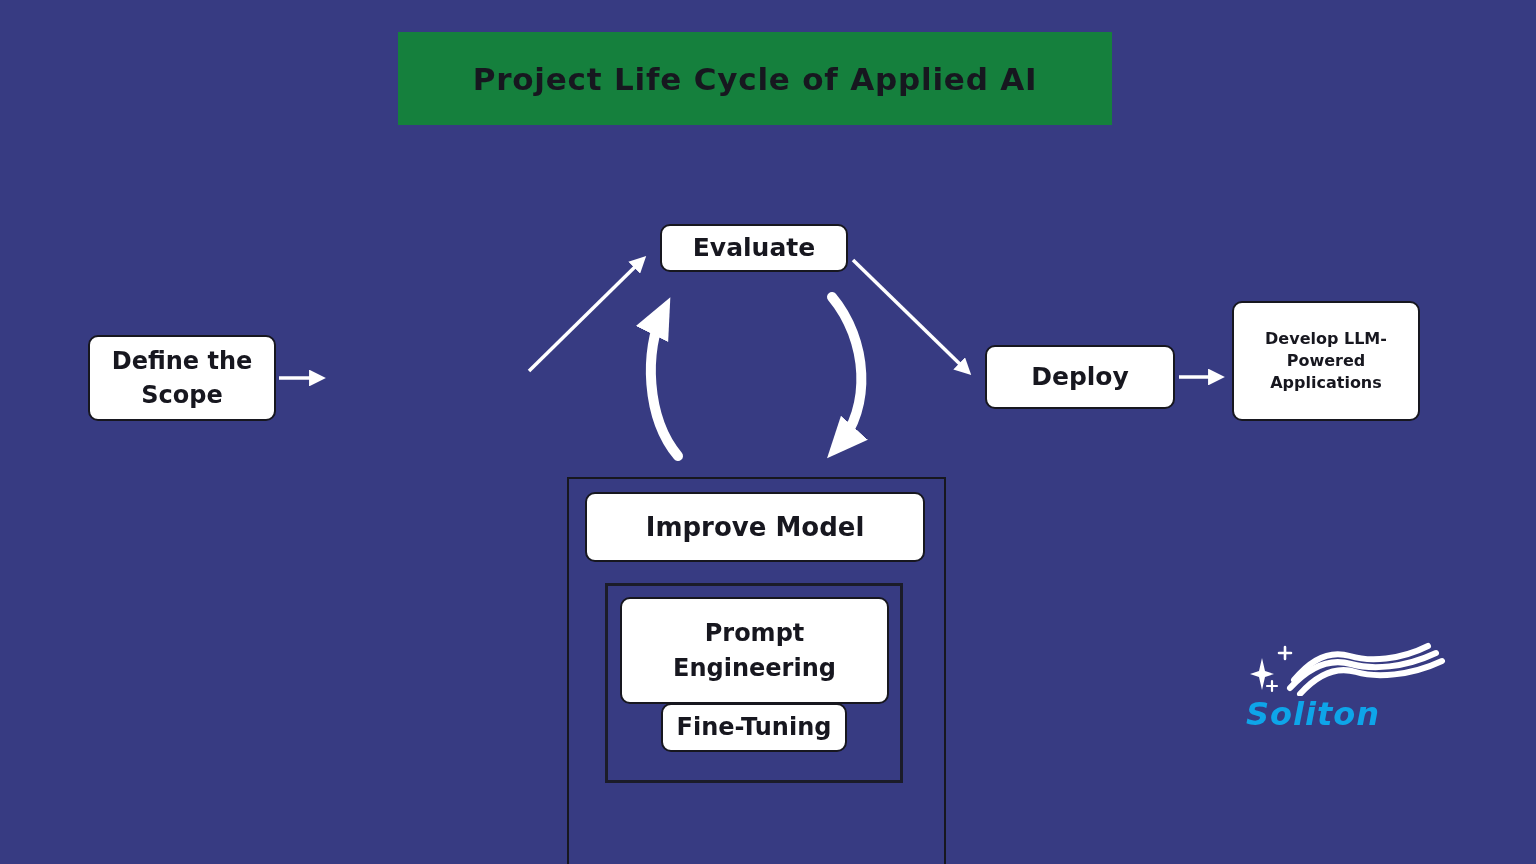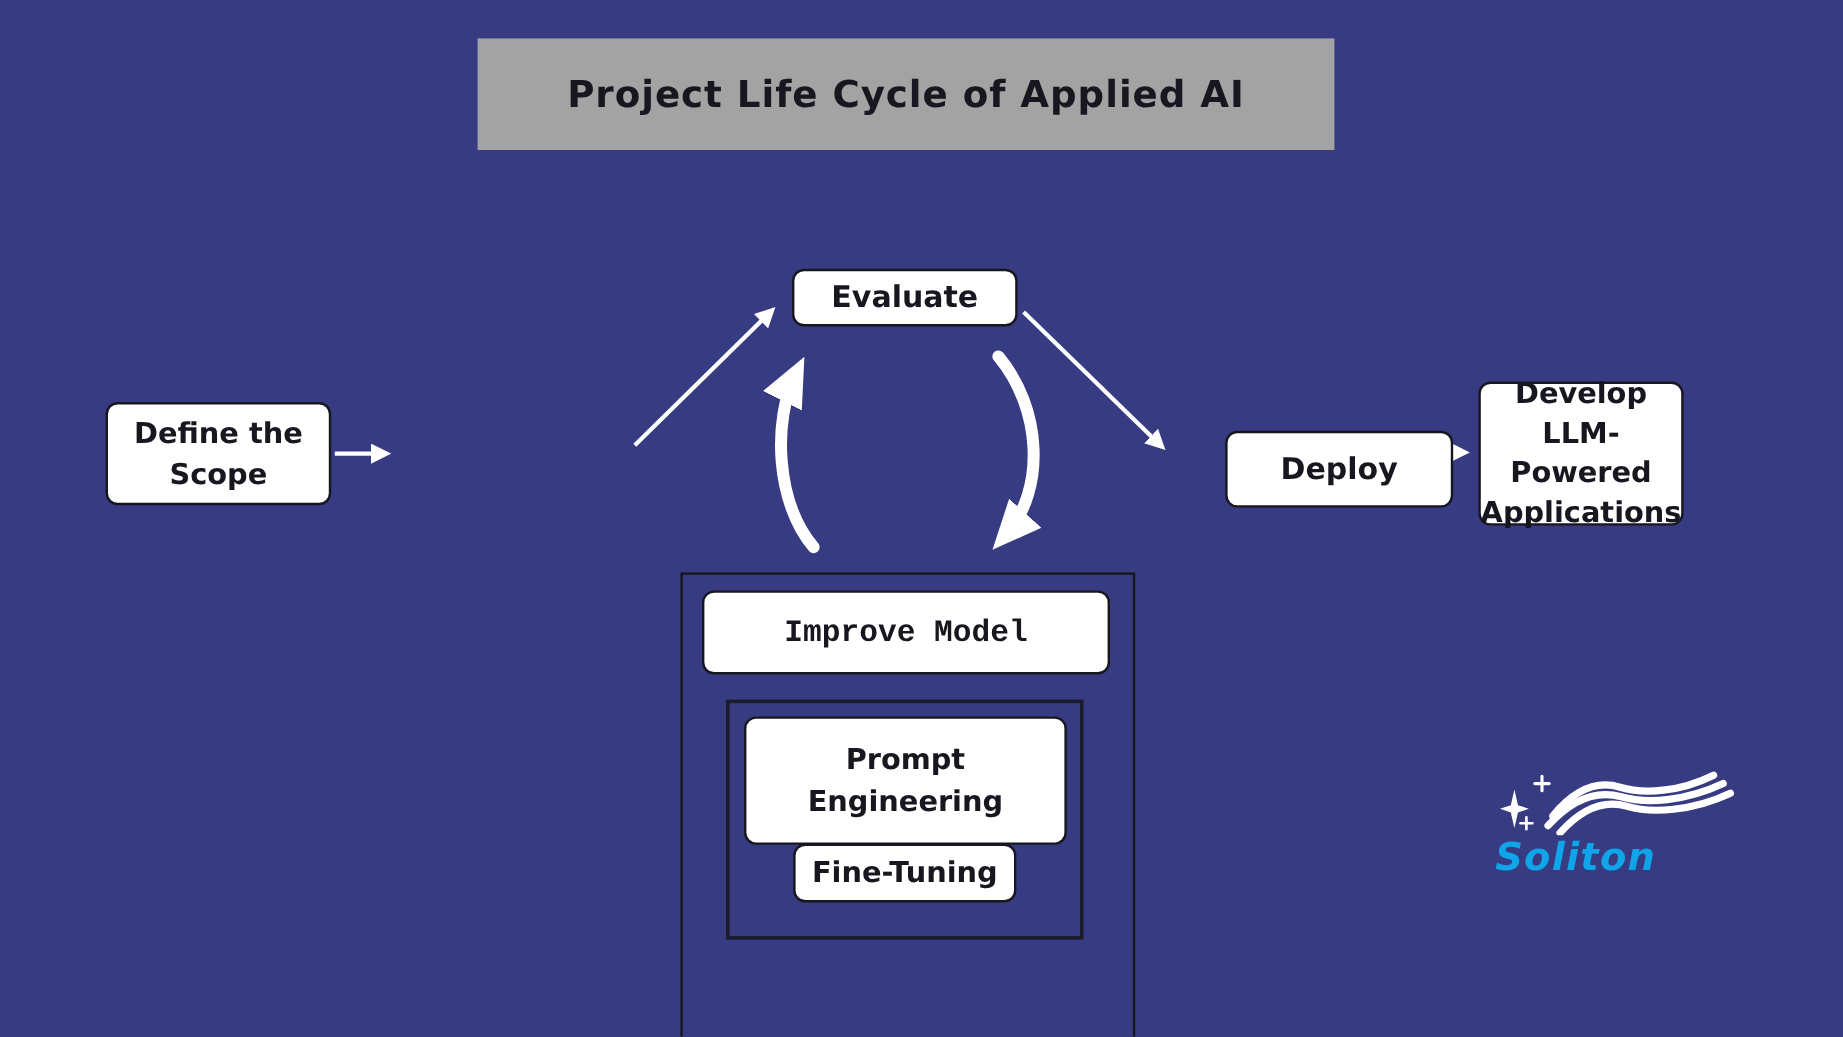--- a/index.html
+++ b/index.html
@@ -2,35 +2,35 @@
 <html><head>
 <meta charset="utf-8">
 <style>
   html,body{margin:0;padding:0;background:#373B82;}
   .canvas{
     position:relative;width:1536px;height:864px;background:#373B82;
     overflow:hidden;font-family:"DejaVu Sans","Liberation Sans",sans-serif;
   }
   .arrow-layer{position:absolute;left:0;top:0;width:1536px;height:864px;pointer-events:none;}
   .title-box{
-    position:absolute;left:398px;top:32px;width:714px;height:93px;background:#a3a3a3;
+    position:absolute;left:398px;top:32px;width:714px;height:93px;background:#15803d;
     display:flex;align-items:center;justify-content:center;
   }
   .title-box span{font-size:31px;font-weight:bold;letter-spacing:.8px;color:#17171F;}
   .node{
     position:absolute;background:#FFFFFF;border:2.5px solid #17171F;border-radius:10px;
     box-sizing:border-box;display:flex;align-items:center;justify-content:center;
     text-align:center;color:#17171F;font-weight:bold;line-height:1.42;padding:4px 8px;
   }
   .n-define  {left:88px;  top:335px; width:188px; height:86px;  font-size:24px;}
   .n-select  {left:336px; top:335px; width:188px; height:84px;  font-size:24px;}
   .n-evaluate{left:660px; top:224px; width:188px; height:48px;  font-size:25px;}
-  .n-deploy  {left:985px; top:359px; width:190px; height:64px;  font-size:25px;margin-left:36px;}
-  .n-develop {left:1232px;top:318px; width:171px; height:120px; font-size:24px; line-height:1.38;}
-  .n-improve {left:585px; top:492px; width:340px; height:70px;  font-size:26px;font-family:Liberation Mono, monospace;}
+  .n-deploy  {left:985px; top:345px; width:190px; height:64px;  font-size:25px;}
+  .n-develop {left:1232px;top:301px; width:188px; height:120px; font-size:16px; line-height:1.38;}
+  .n-improve {left:585px; top:492px; width:340px; height:70px;  font-size:26px;}
   .n-prompt  {left:620px; top:597px; width:269px; height:107px;  font-size:24px;}
   .n-fine    {left:661px; top:703px; width:186px; height:49px;  font-size:24px;}
   .group-outer{
     position:absolute;left:567px;top:477px;width:379px;height:420px;
     border:2.5px solid #17171F;box-sizing:border-box;
   }
   .group-inner{
     position:absolute;left:605px;top:583px;width:298px;height:200px;
     border:3px solid #1B1C29;box-sizing:border-box;
   }

